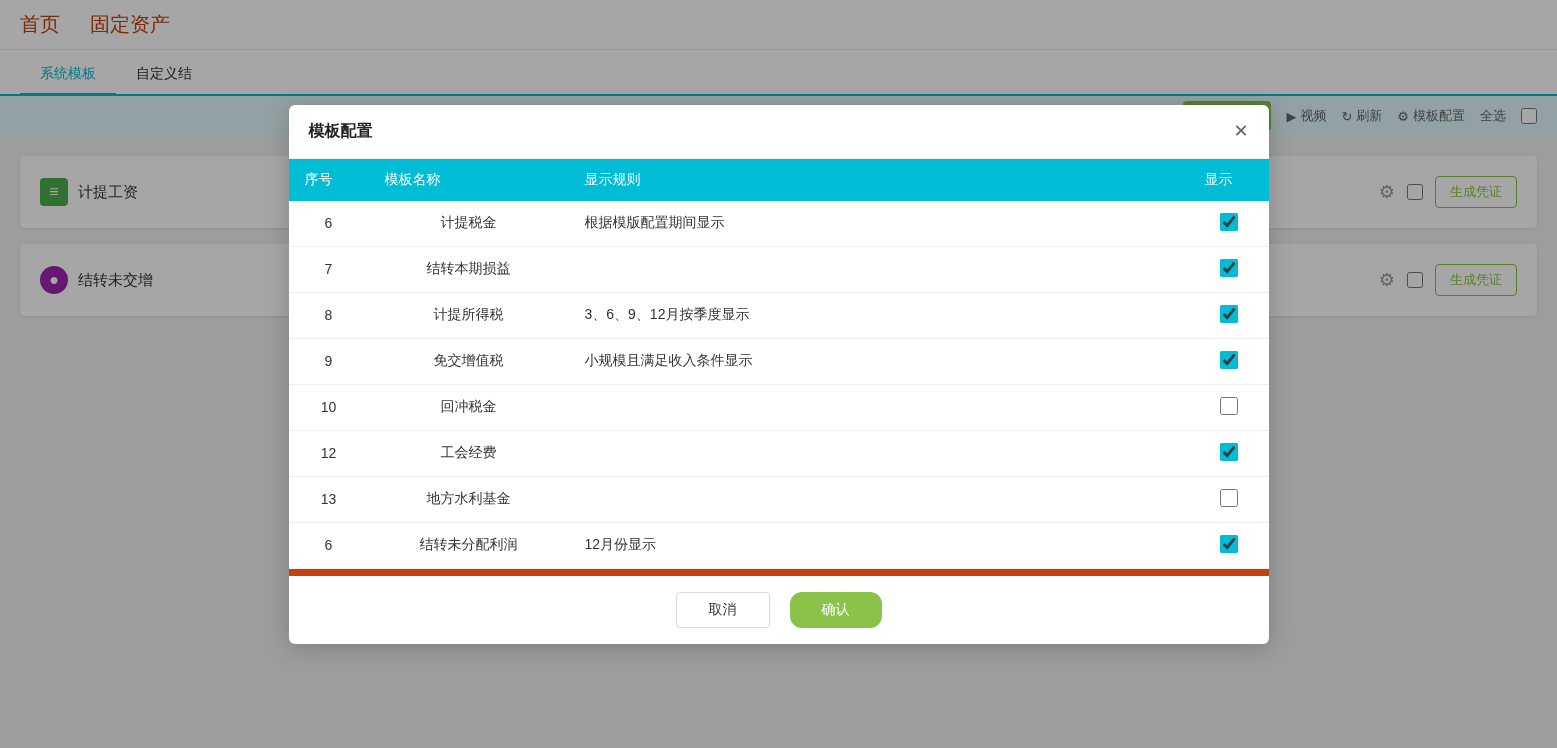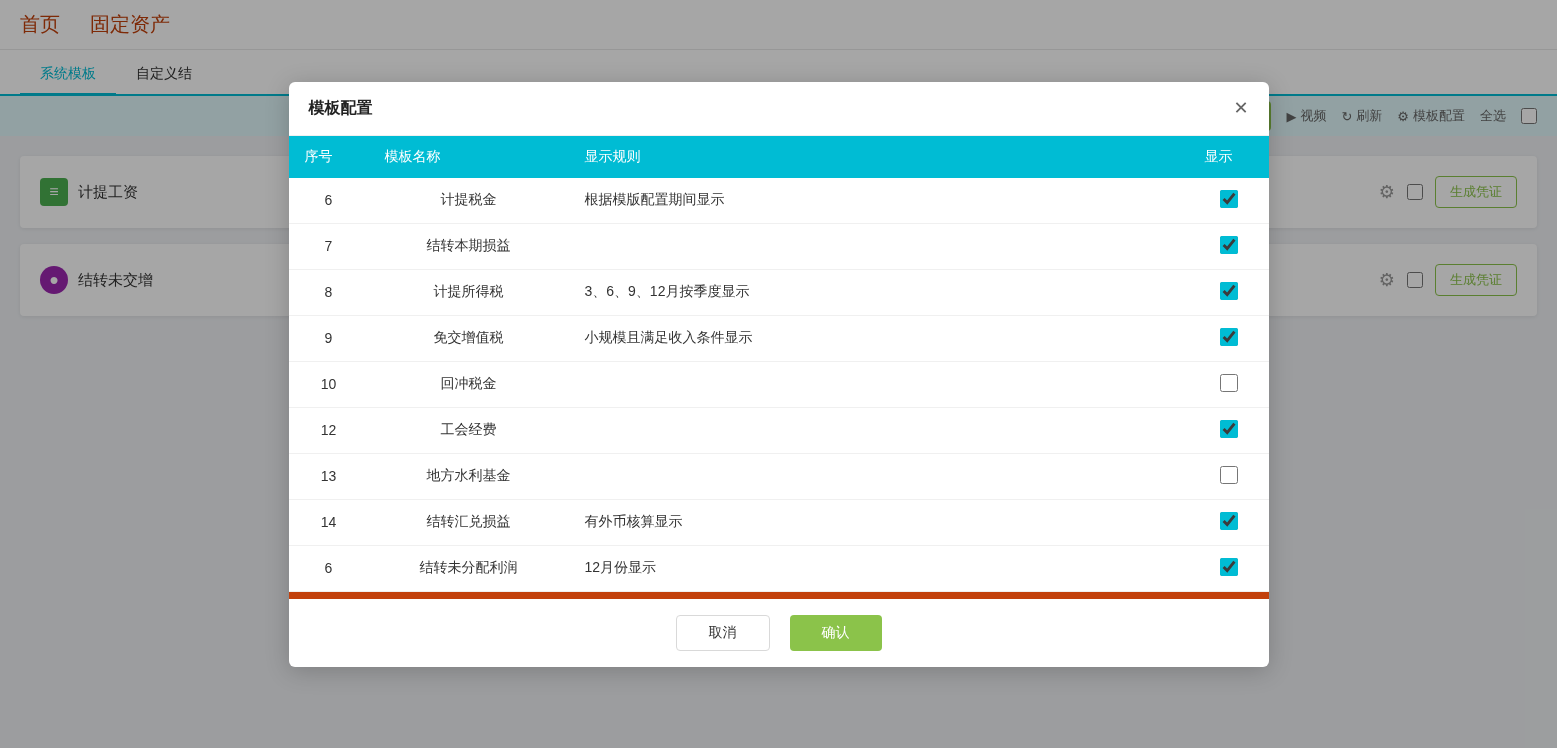--- a/index.html
+++ b/index.html
@@ -338,21 +338,21 @@
       cursor: pointer;
       font-size: 14px;
       min-width: 90px;
     }
 
     .btn-confirm {
       padding: 8px 32px;
       border: none;
       background: #8bc34a;
       color: #fff;
-      border-radius: 4px;
+      border-radius: 12px;
       cursor: pointer;
       font-size: 14px;
       min-width: 90px;
     }
   </style>
 </head>
 <body>
 
 <div class="bg-page">
 
@@ -476,26 +476,20 @@
                 <td></td>
                 <td style="text-align: center;"><input type="checkbox" class="cb-teal" checked="" style=""></td>
               </tr>
               <tr>
                 <td>13</td>
                 <td>地方水利基金</td>
                 <td></td>
                 <td style="text-align: center;"><input type="checkbox" class="cb-teal" style=""></td>
               </tr>
               <tr>
-                <td>14</td>
-                <td>结转汇兑损益</td>
-                <td>有外币核算显示</td>
-                <td style="text-align: center;"><input type="checkbox" class="cb-teal" checked="" style=""></td>
-              </tr>
-              <tr>
                 <td>6</td>
                 <td>结转未分配利润</td>
                 <td>12月份显示</td>
                 <td style="text-align: center;"><input type="checkbox" class="cb-teal" checked="" style=""></td>
               </tr>
             </tbody>
         </table>
       </div>
     </div>
 

